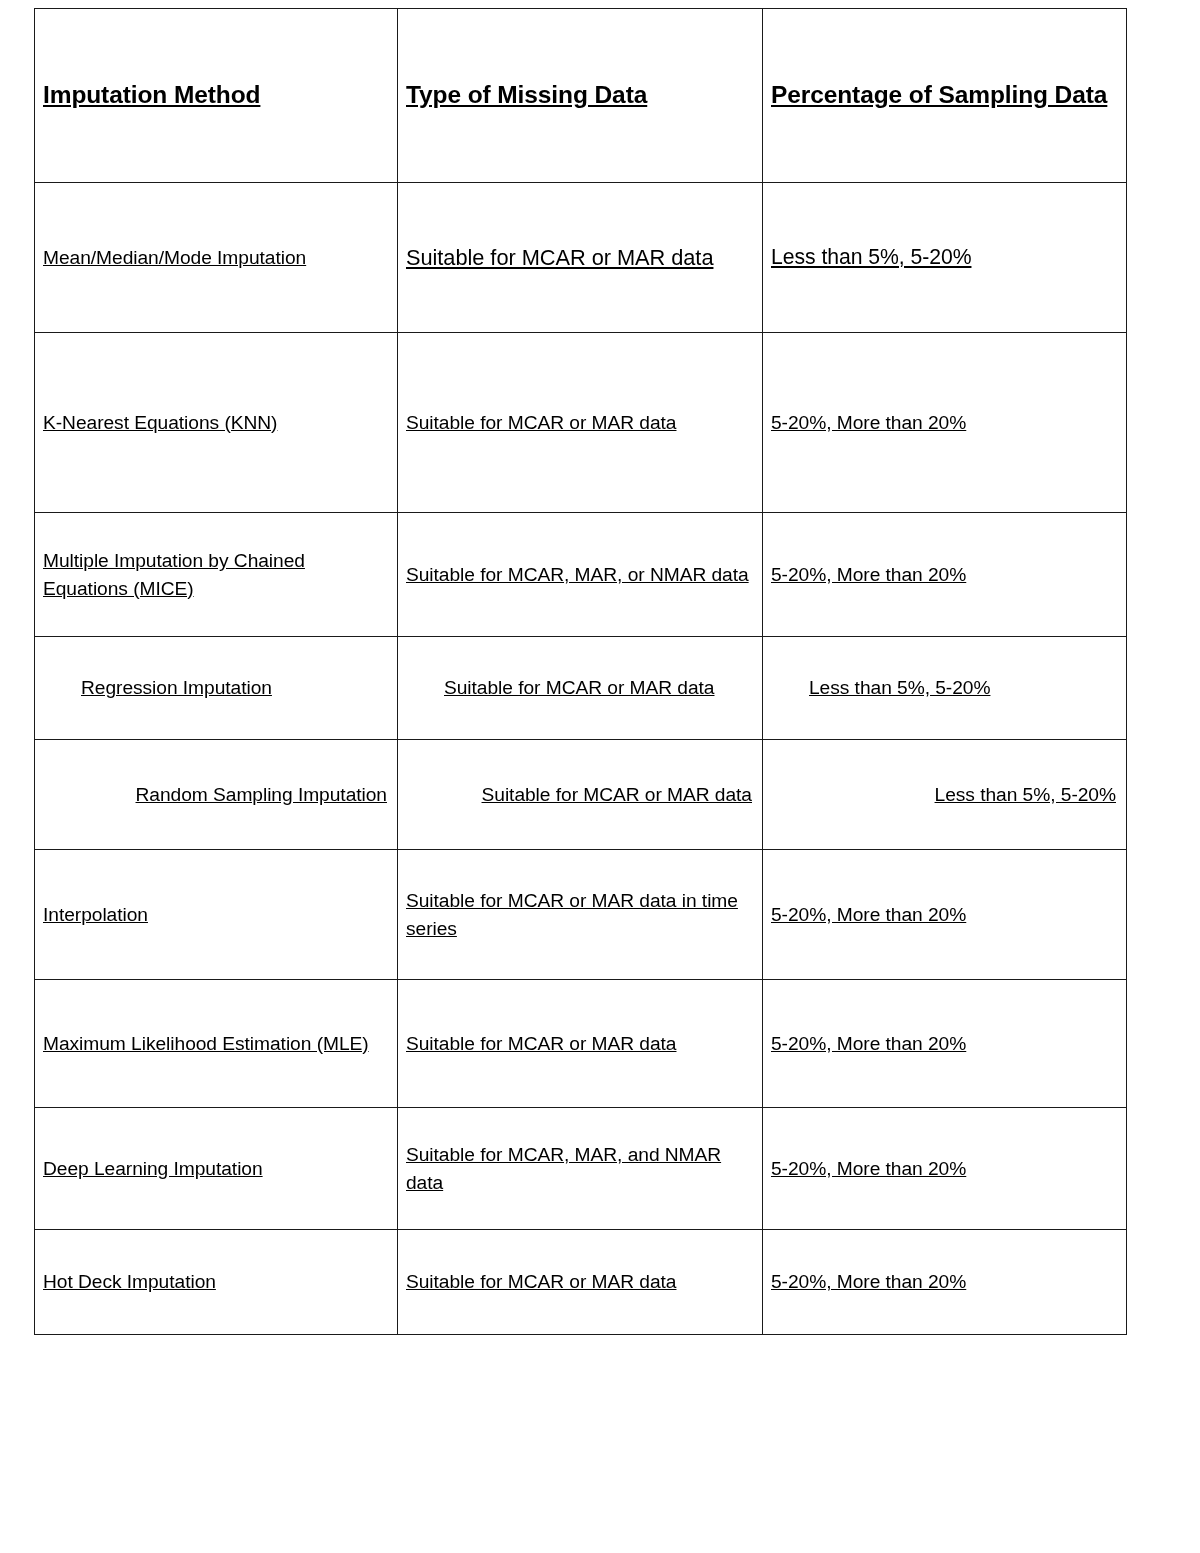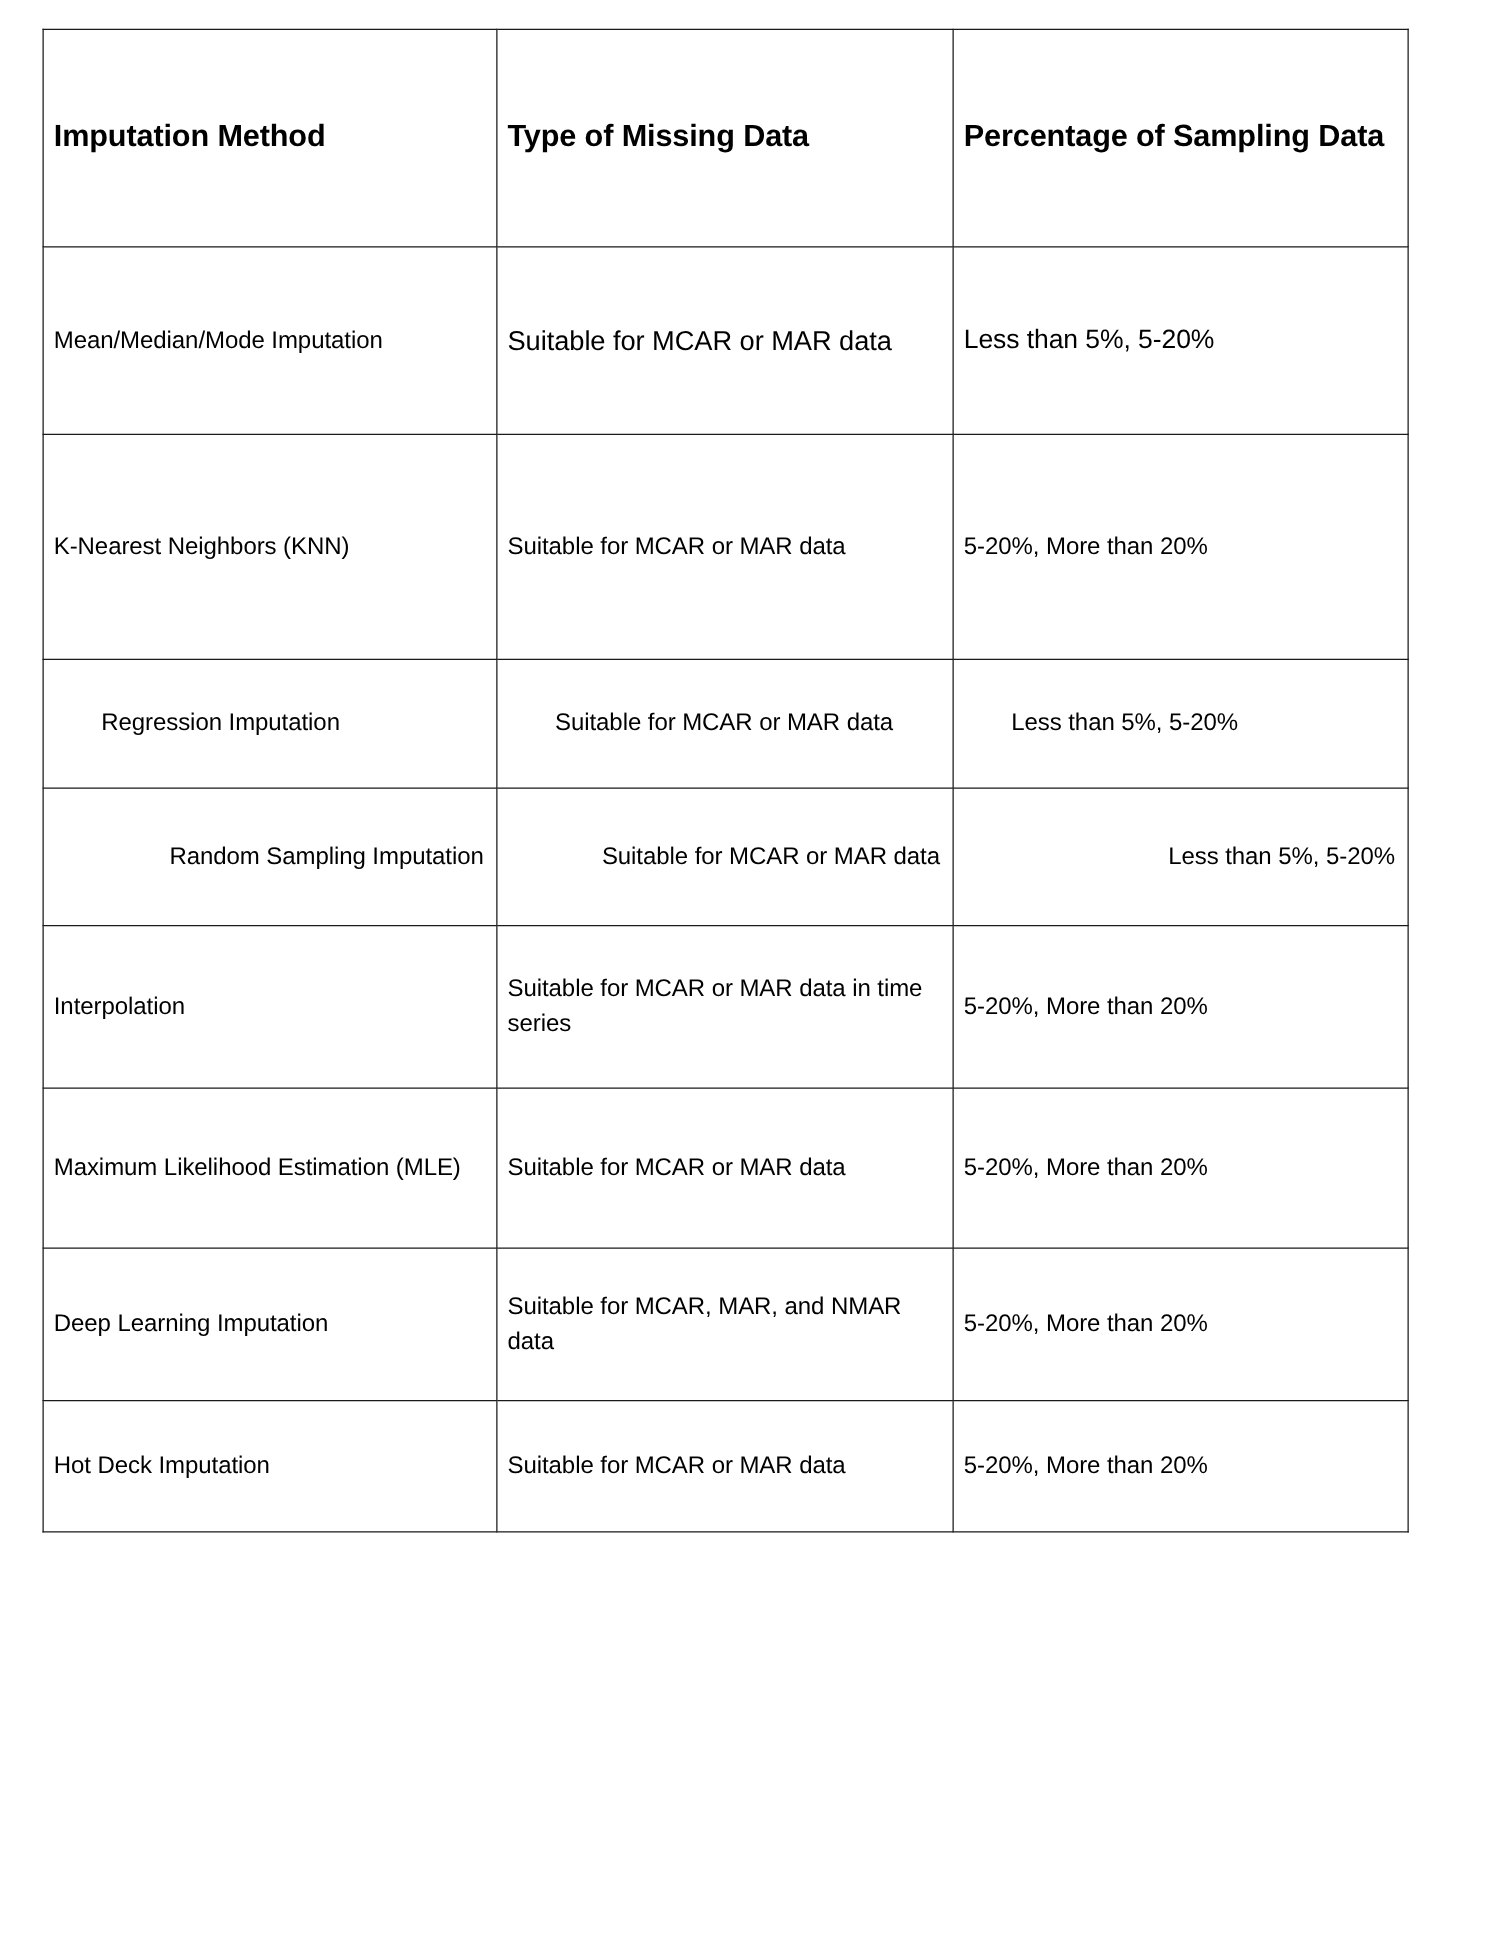--- a/index.html
+++ b/index.html
@@ -19,22 +19,23 @@
     position: relative;
     width: 1200px;
     height: 1553px;
     background: #ffffff;
     box-sizing: border-box;
   }
 
   .table-wrap {
     position: absolute;
     left: 34px;
-    top: 23px;
+    top: 8px;
     width: 1092px;
+    text-decoration: underline;
   }
 
   table.data-table {
     border-collapse: collapse;
     table-layout: fixed;
     width: 1092px;
     background: #ffffff;
   }
 
   table.data-table col.c1 { width: 363px; }
@@ -109,22 +110,27 @@
           <th>Percentage of Sampling Data</th>
         </tr>
       </thead>
       <tbody>
         <tr class="r1">
           <td class="col1">Mean/Median/Mode Imputation</td>
           <td class="col2">Suitable for MCAR or MAR data</td>
           <td class="col3">Less than 5%, 5-20%</td>
         </tr>
         <tr class="r2">
-          <td class="col1">K-Nearest Neighbors (KNN)</td>
+          <td class="col1">K-Nearest Equations (KNN)</td>
           <td class="col2">Suitable for MCAR or MAR data</td>
+          <td class="col3">5-20%, More than 20%</td>
+        </tr>
+        <tr class="r3">
+          <td class="col1">Multiple Imputation by Chained Equations (MICE)</td>
+          <td class="col2">Suitable for MCAR, MAR, or NMAR data</td>
           <td class="col3">5-20%, More than 20%</td>
         </tr>
         <tr class="r4">
           <td class="col1">Regression Imputation</td>
           <td class="col2">Suitable for MCAR or MAR data</td>
           <td class="col3">Less than 5%, 5-20%</td>
         </tr>
         <tr class="r6">
           <td class="col1">Random Sampling Imputation</td>
           <td class="col2">Suitable for MCAR or MAR data</td>

